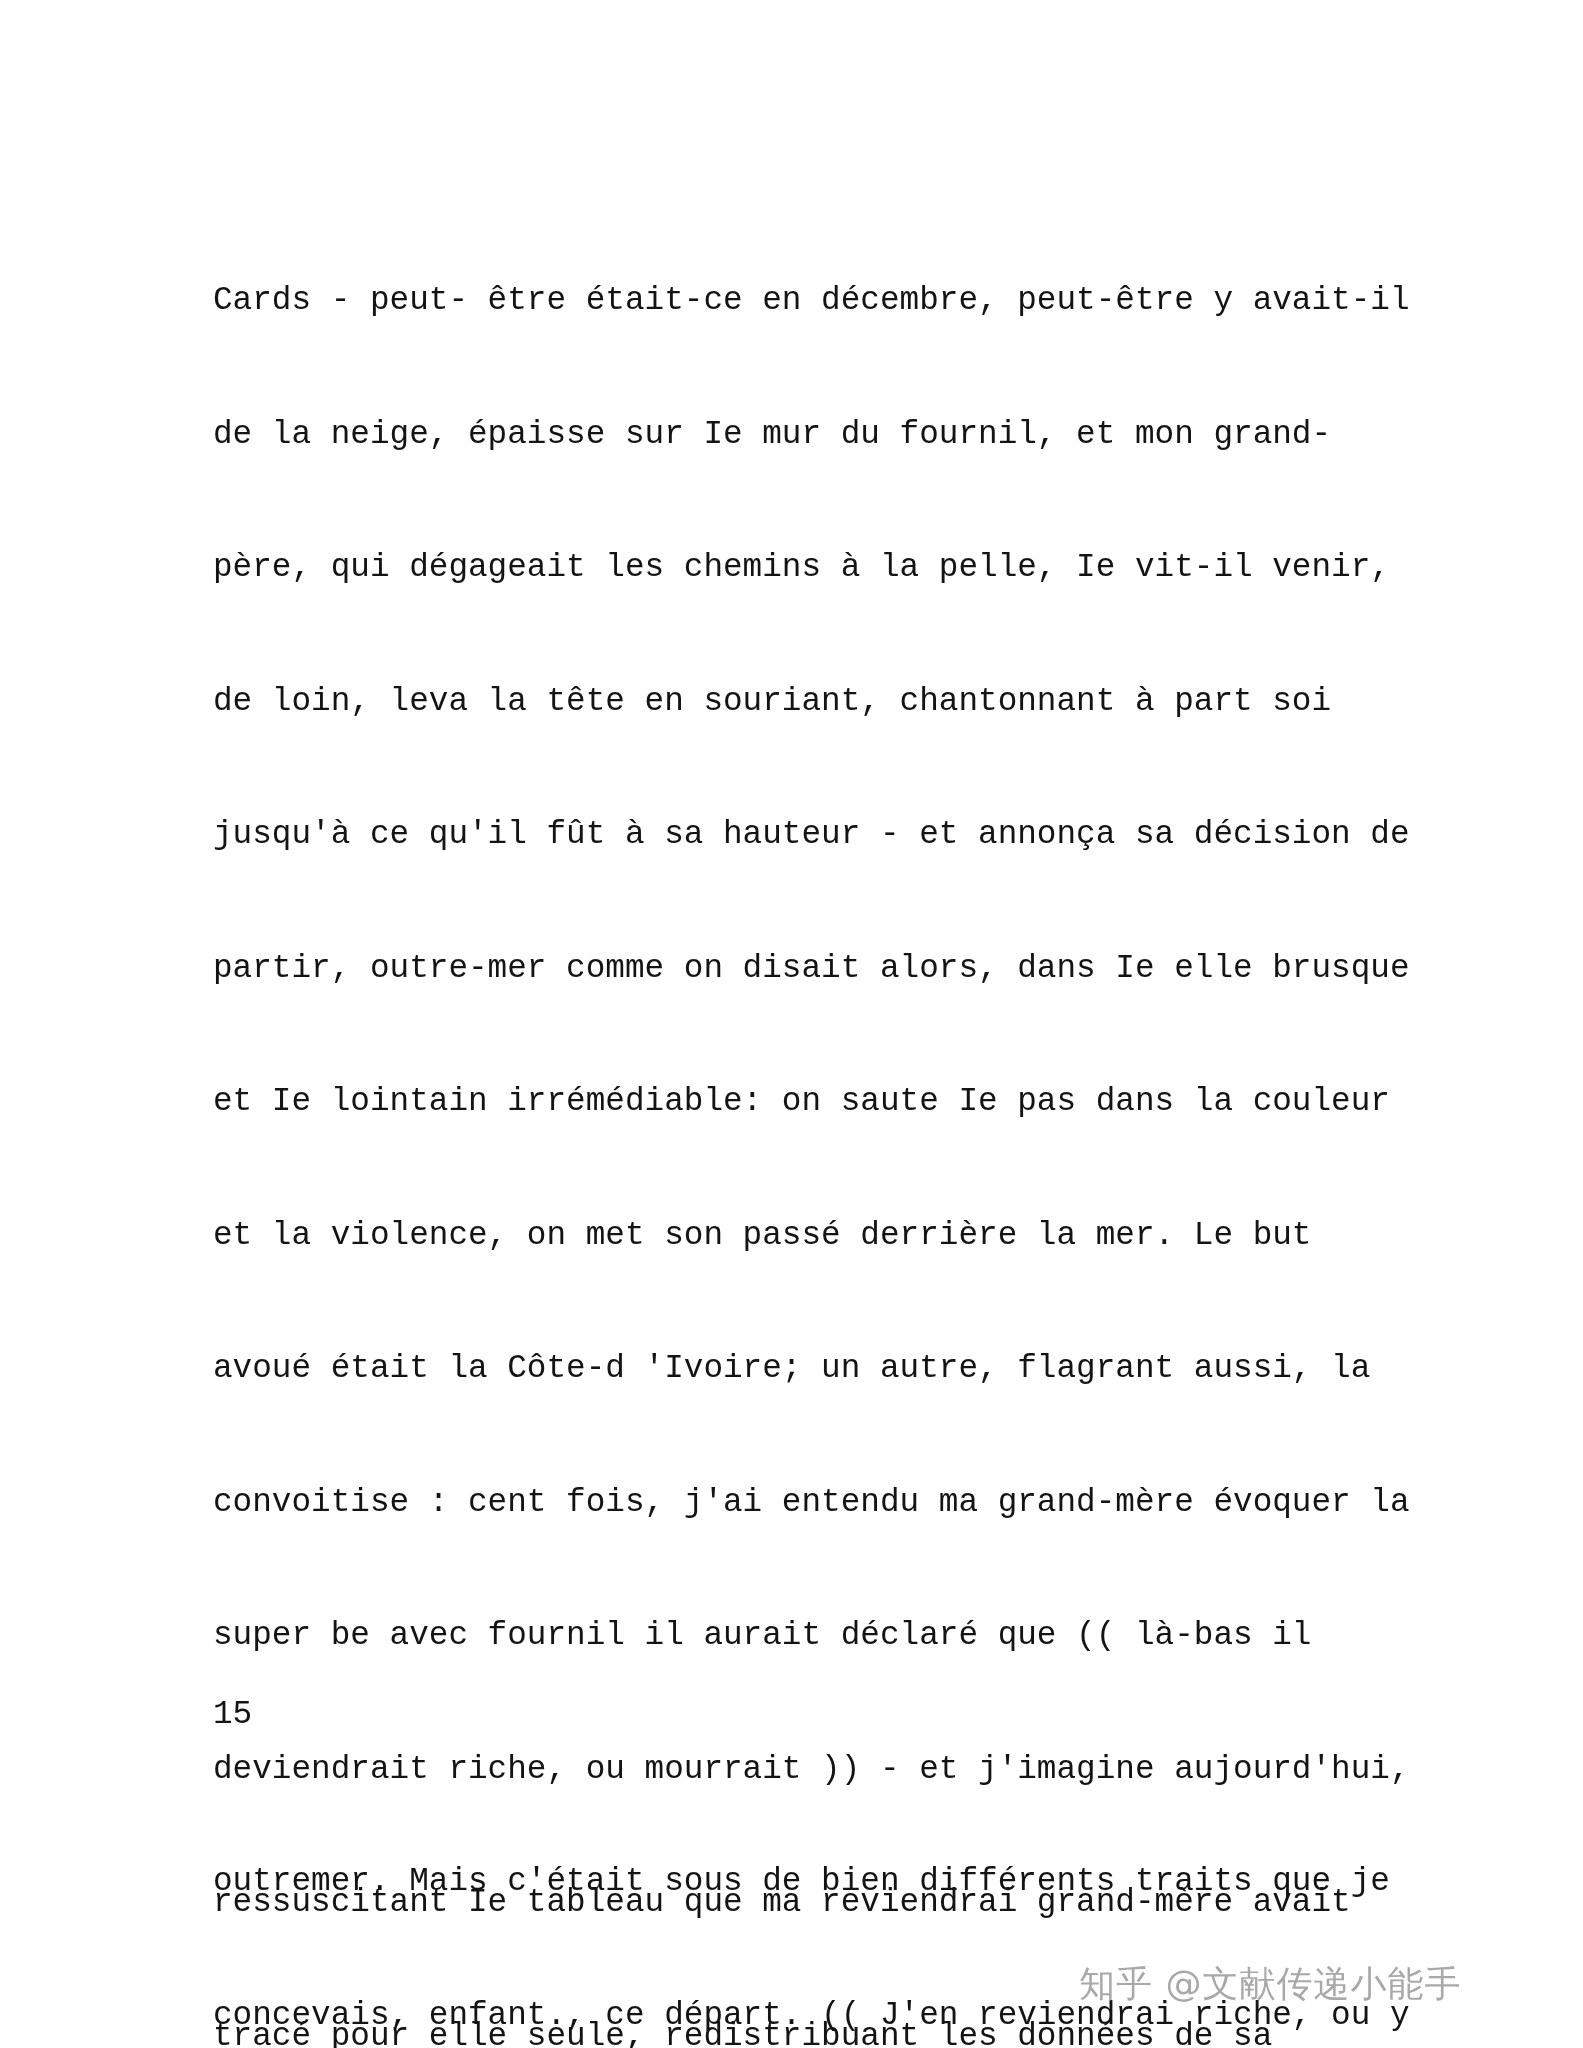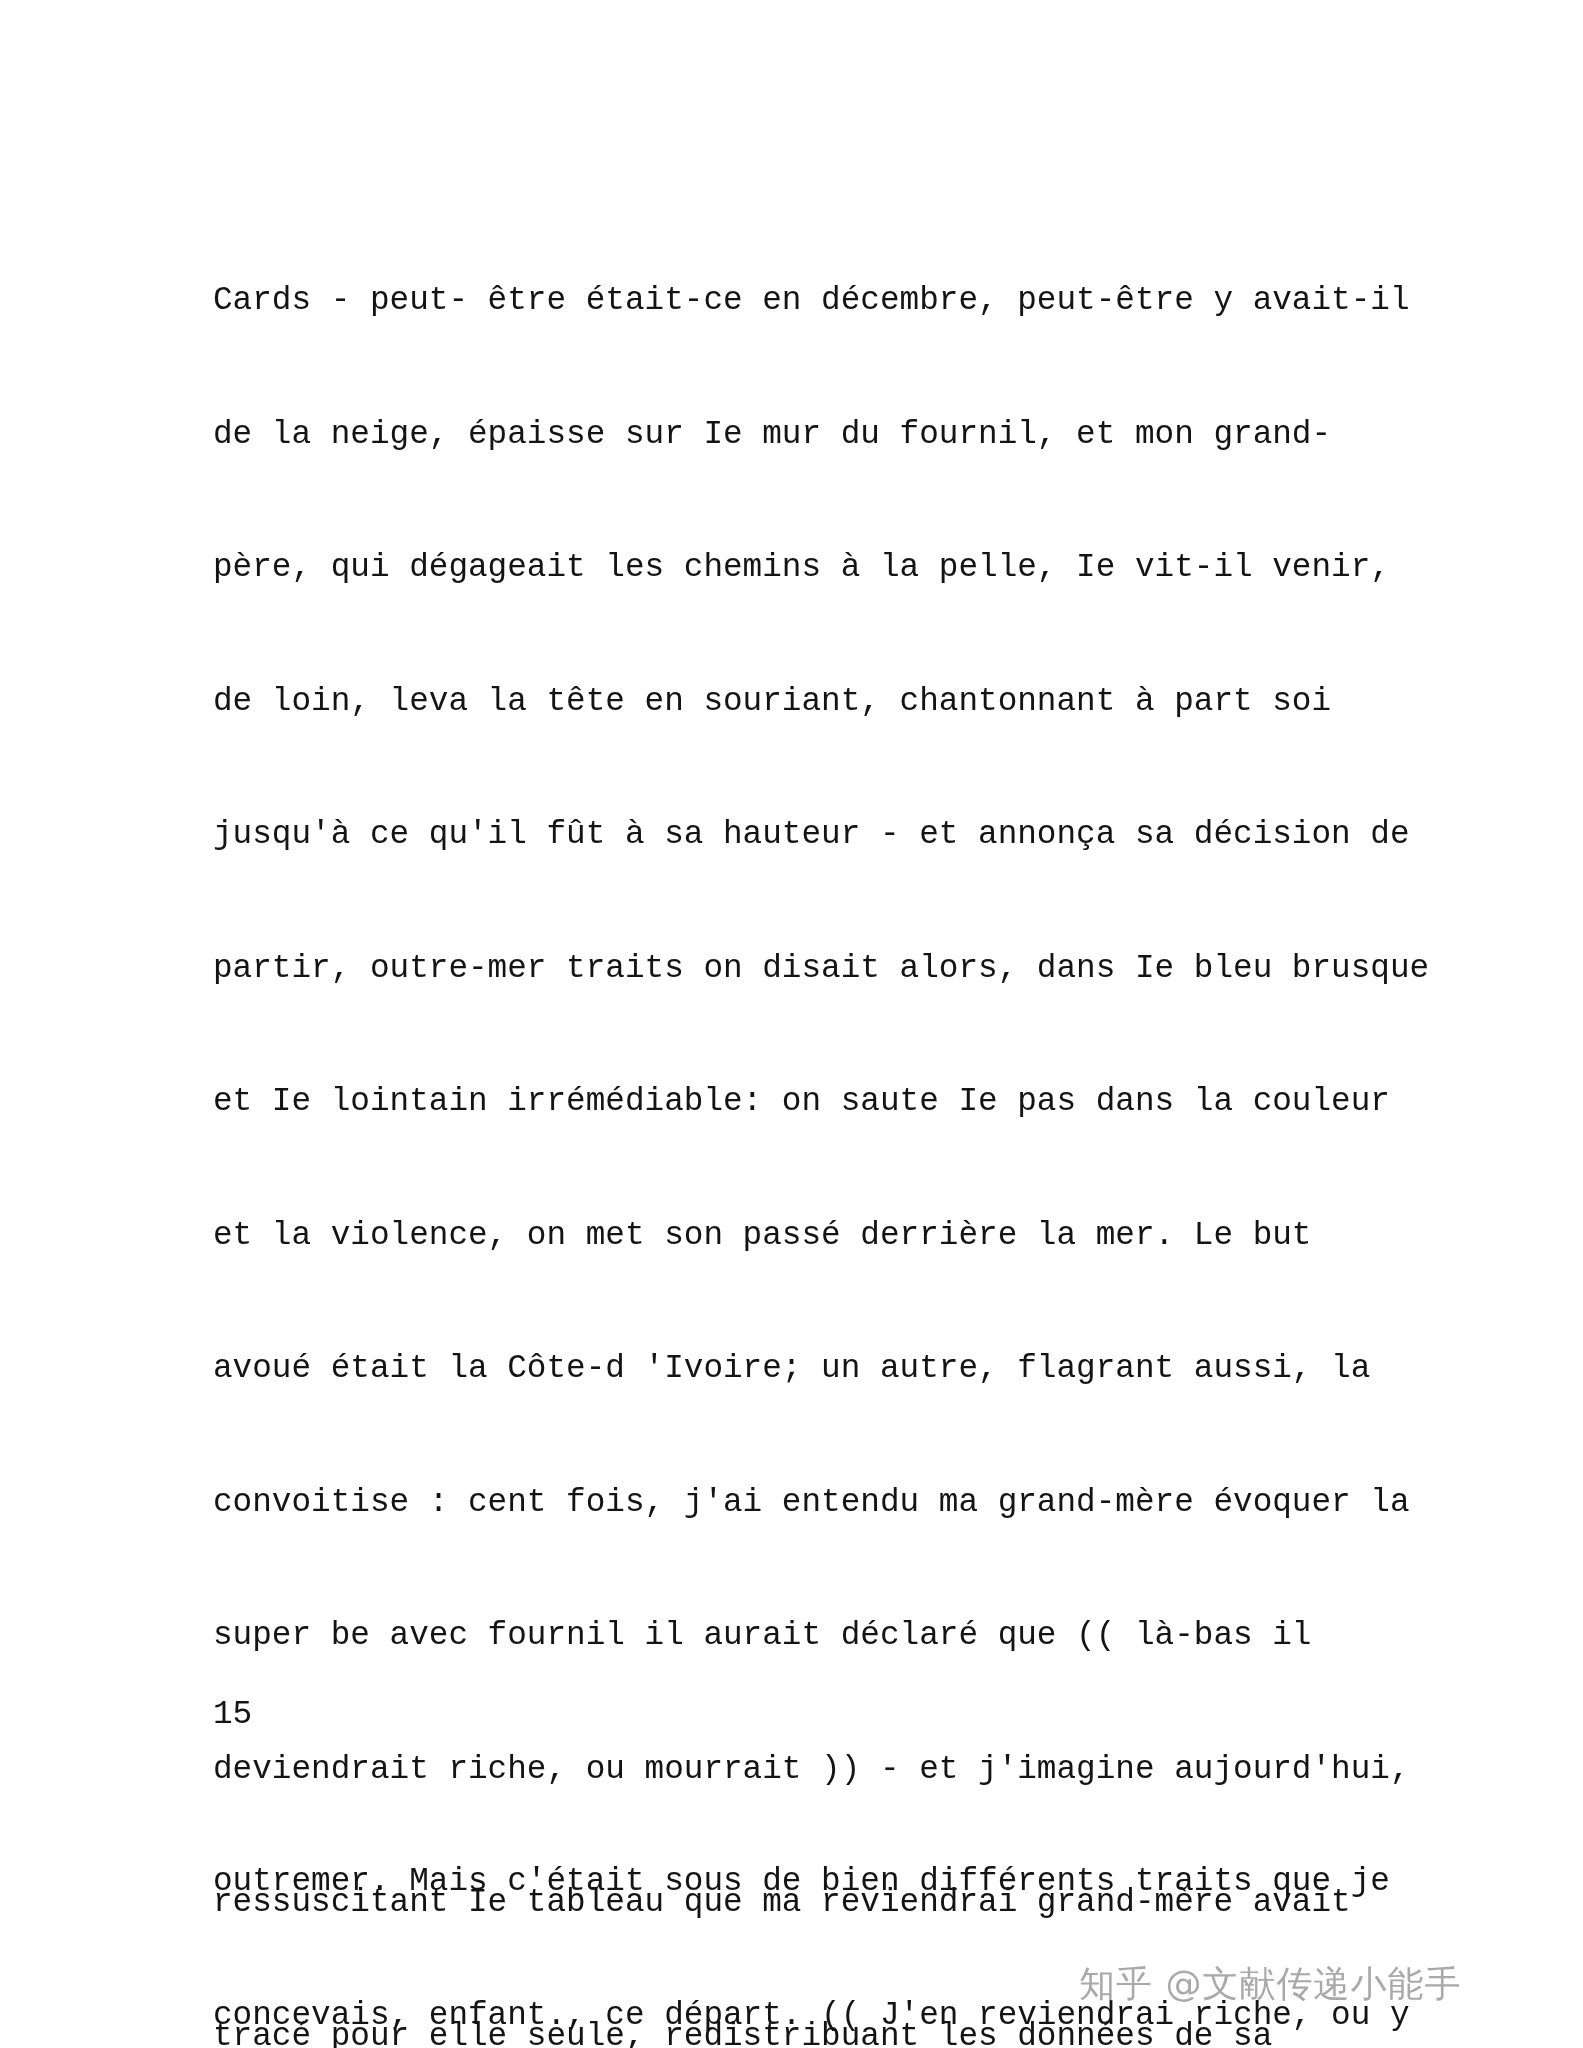--- a/index.html
+++ b/index.html
@@ -62,21 +62,21 @@
 <body>
 
 <div class="page">
 
   <div class="text-block" id="para-top">
     <span class="line">Cards - peut- être était-ce en décembre, peut-être y avait-il</span>
     <span class="line">de la neige, épaisse sur Ie mur du fournil, et mon grand-</span>
     <span class="line">père, qui dégageait les chemins à la pelle, Ie vit-il venir,</span>
     <span class="line">de loin, leva la tête en souriant, chantonnant à part soi</span>
     <span class="line">jusqu'à ce qu'il fût à sa hauteur - et annonça sa décision de</span>
-    <span class="line">partir, outre-mer traits on disait alors, dans Ie bleu brusque</span>
+    <span class="line">partir, outre-mer comme on disait alors, dans Ie elle brusque</span>
     <span class="line">et Ie lointain irrémédiable: on saute Ie pas dans la couleur</span>
     <span class="line">et la violence, on met son passé derrière la mer. Le but</span>
     <span class="line">avoué était la Côte-d 'Ivoire; un autre, flagrant aussi, la</span>
     <span class="line">convoitise : cent fois, j'ai entendu ma grand-mère évoquer la</span>
     <span class="line">super be avec fournil il aurait déclaré que (( là-bas il</span>
     <span class="line">deviendrait riche, ou mourrait )) - et j'imagine aujourd'hui,</span>
     <span class="line">ressuscitant Ie tableau que ma reviendrai grand-mère avait</span>
     <span class="line">tracé pour elle seule, redistribuant les données de sa</span>
     
     

